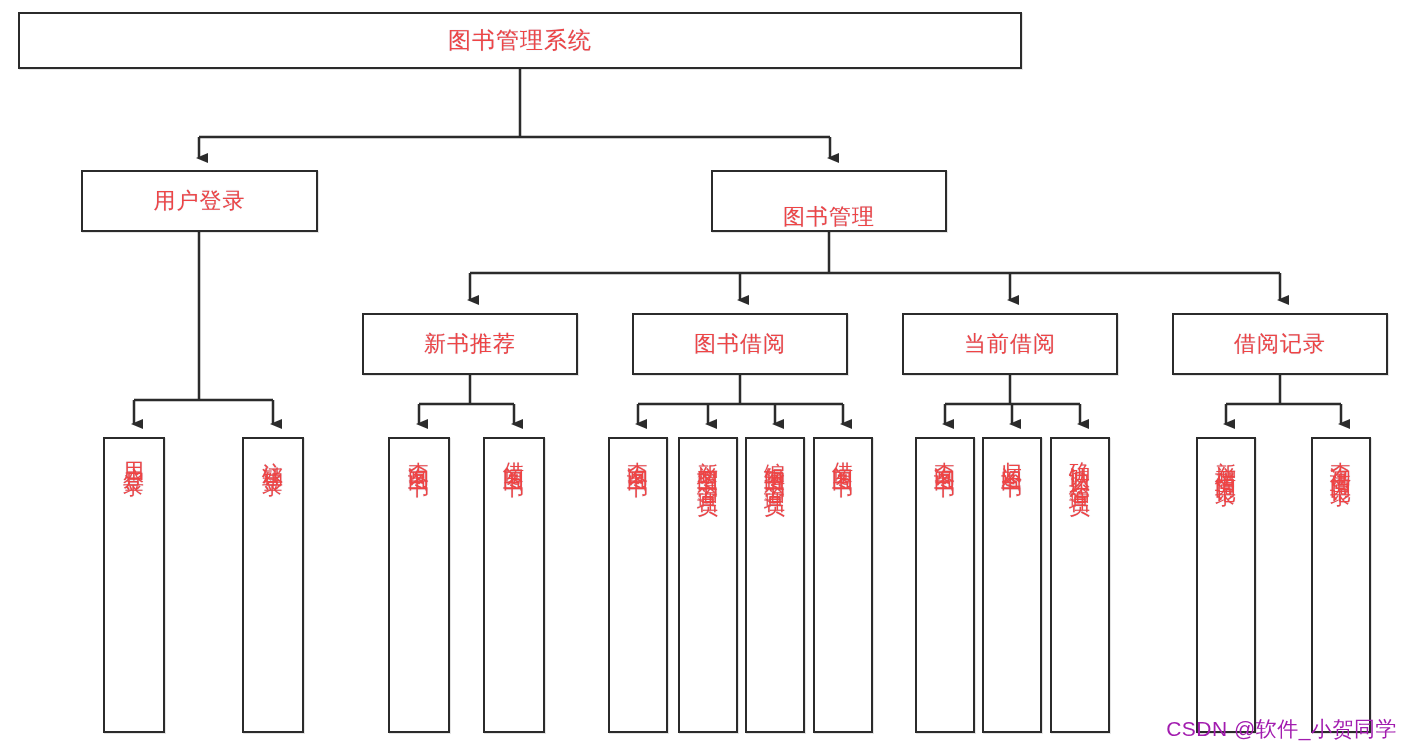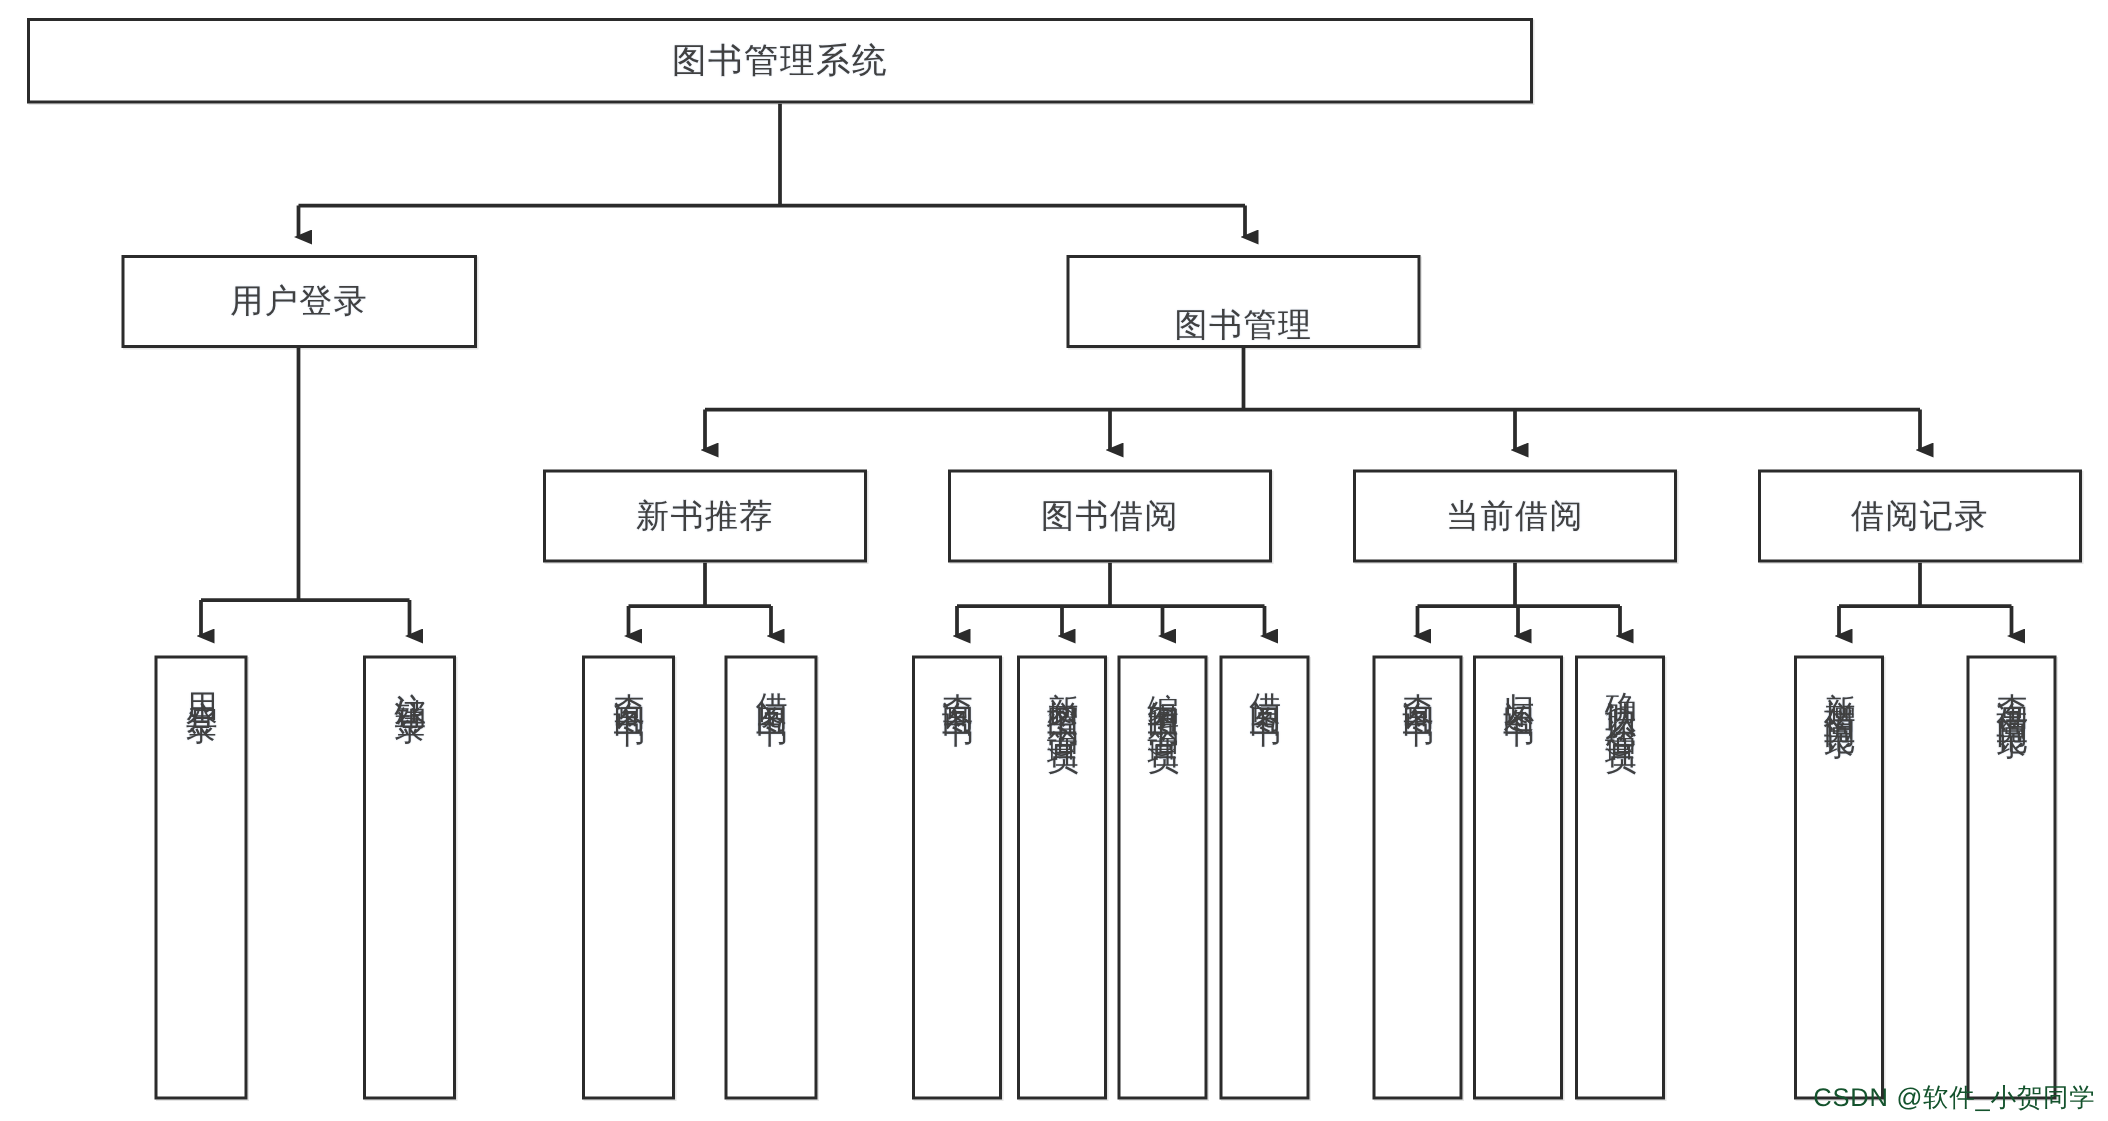--- a/index.html
+++ b/index.html
@@ -29,21 +29,21 @@
     position: absolute;
     box-sizing: border-box;
     border: 2.5px solid #2b2b2b;
     background: #ffffff;
     display: flex;
     align-items: center;
     justify-content: center;
     box-shadow: 1px 1px 0 rgba(0,0,0,0.10);
   }
   .node .label {
-    color: #404040;
+    color: #ef4444;
     font-size: 22px;
     line-height: 1.25;
     letter-spacing: 1px;
     white-space: nowrap;
     text-shadow: 0 0 1px rgba(120,150,200,0.45);
   }
   .node.root .label { font-size: 23px; }
   .node.vert {
     align-items: flex-start;
     padding-top: 6px;
@@ -53,22 +53,22 @@
     text-orientation: upright;
     font-size: 21px;
     letter-spacing: 5px;
     line-height: 1;
     white-space: nowrap;
   }
   #watermark {
     position: absolute;
     right: 8px;
     bottom: 4px;
-    font-size: 17px;
-    color: #14532d;
+    font-size: 21px;
+    color: #a21caf;
     letter-spacing: 0.5px;
     white-space: nowrap;
   }
 </style>
 </head>
 <body>
 
 <div id="canvas">
 
   <svg class="wires" viewBox="0 0 1405 747">

